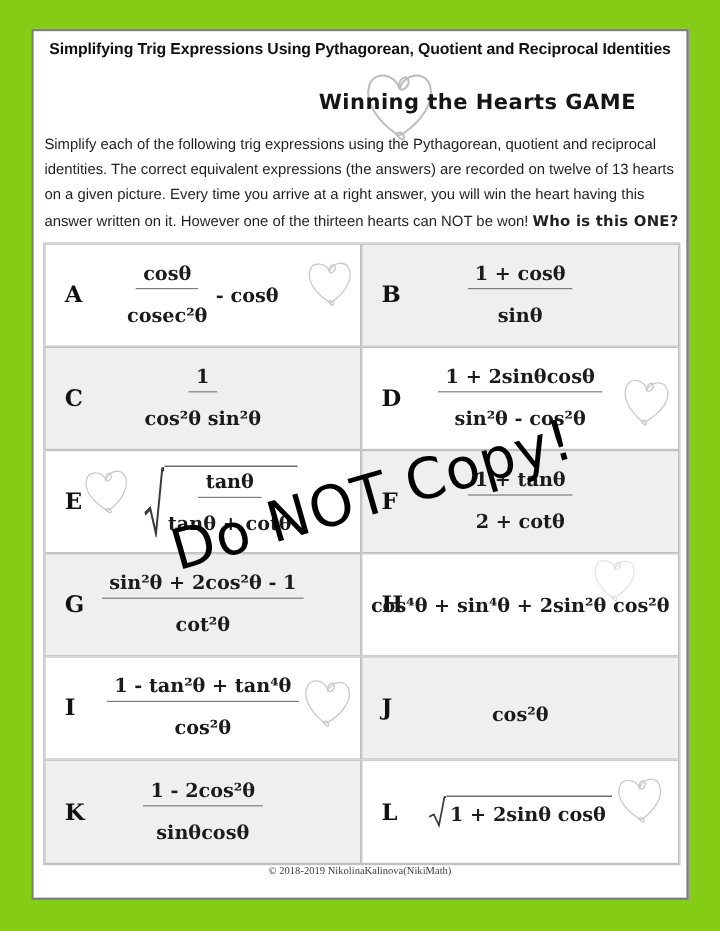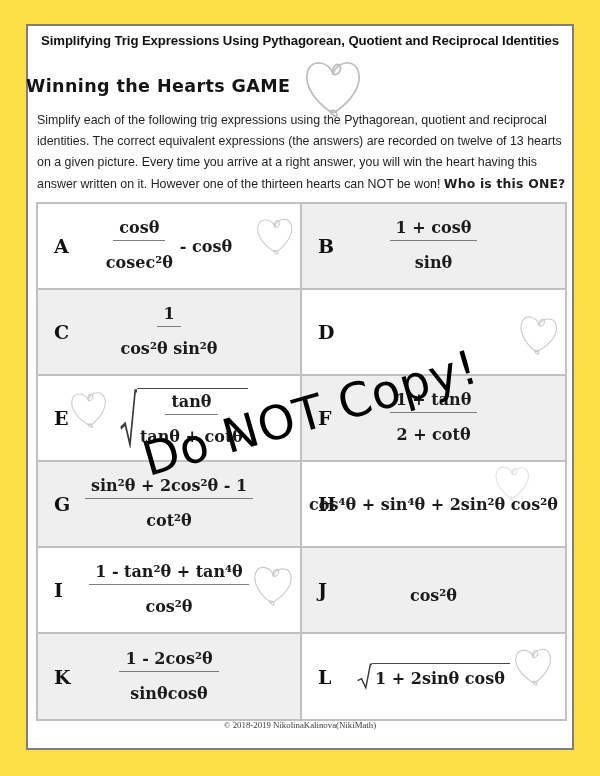--- a/index.html
+++ b/index.html
@@ -1,22 +1,22 @@
 <!DOCTYPE html>
 <html><head>
 <meta charset="utf-8">
 <style>
   html,body{margin:0;padding:0;background:#fff;}
-  .page{position:relative;width:600px;height:776px;background:#fde047;overflow:hidden;
+  .page{position:relative;width:600px;height:776px;background:#84cc16;overflow:hidden;
         font-family:"Liberation Sans",sans-serif;color:#1f1f1f;}
   .page-border{position:absolute;left:26px;top:24px;width:544px;height:722px;
         border:2px solid #7e7e7e;background:#fff;}
   .title{position:absolute;left:26px;top:33px;width:548px;text-align:center;
         font:700 13.2px "Liberation Sans",sans-serif;white-space:nowrap;letter-spacing:-.1px;color:#111;z-index:2;}
-  .subtitle{position:absolute;left:26px;top:76px;width:504px;text-align:left;
+  .subtitle{position:absolute;left:26px;top:76px;width:504px;text-align:right;
         font:600 17.5px "DejaVu Sans",sans-serif;letter-spacing:.4px;color:#151515;z-index:2;}
   .heart{position:absolute;z-index:1;}
   .heart use{stroke:currentColor;}
   .hdr-heart{left:296px;top:53px;width:74px;height:70px;color:#bdbdbd;}
   .instructions{position:absolute;left:37px;top:110px;width:525px;
         font:12.4px/21.2px "Liberation Sans",sans-serif;color:#1f1f1f;z-index:2;}
   .instr-line{white-space:nowrap;}
   .emphasis{font:700 12.4px "DejaVu Sans",sans-serif;letter-spacing:.2px;}
   .grid{position:absolute;left:36px;top:202px;display:grid;
         grid-template-columns:264px 265px;grid-template-rows:repeat(5,86px) 87px;
@@ -107,20 +107,26 @@
       <span class="formula">
         <span class="frac">
           <span class="num">1</span>
           <span class="den">cos²θ sin²θ</span>
         </span>
       </span>
     </div>
 
     <div class="cell">
       <span class="letter">D</span>
+      <span class="formula">
+        <span class="frac">
+          <span class="num">1 + 2sinθcosθ</span>
+          <span class="den">sin²θ - cos²θ</span>
+        </span>
+      </span>
       <svg class="heart" viewBox="0 0 60 62" style="left:213px;top:21px;width:46px;height:48px;color:#cbcbcb;transform:rotate(6deg)">
           <use href="#heartShape"></use>
         </svg>
     </div>
 
     <div class="cell cell-e">
       <span class="letter">E</span>
       <span class="formula">
         <span class="sqrt">
           <span class="rad" style="width:17px;">

